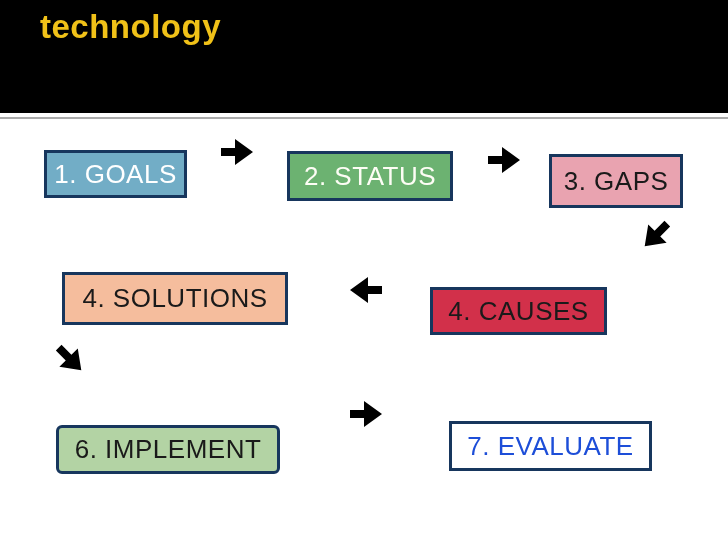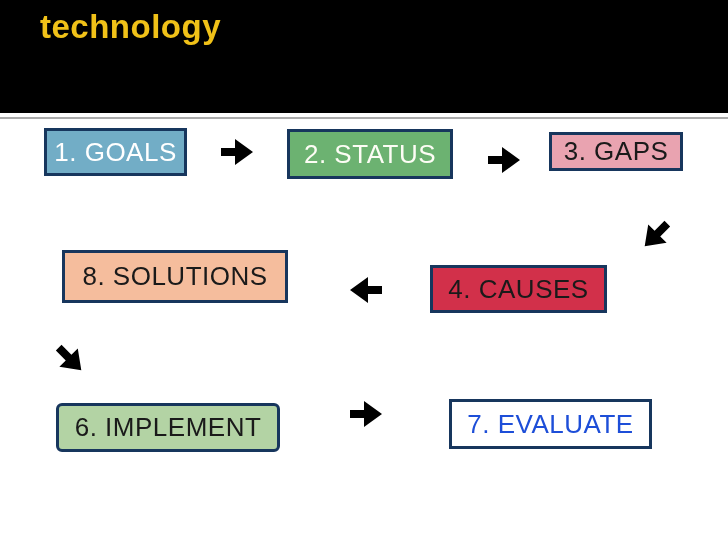--- a/index.html
+++ b/index.html
@@ -36,24 +36,25 @@
   }
   .step-box {
     position: absolute;
     border: 3px solid #17365D;
     display: flex;
     align-items: center;
     justify-content: center;
     font-size: 26px;
     letter-spacing: 0.5px;
     white-space: nowrap;
+    margin-top: 22px;
   }
   .box-1 { left: 44px;  top: 128px; width: 143px; height: 48px; }
   .box-2 { left: 287px; top: 129px; width: 166px; height: 50px; }
-  .box-3 { left: 549px; top: 132px; width: 134px; height: 39px; }
+  .box-3 { left: 549px; top: 132px; width: 134px; height: 54px; }
   .box-4 { left: 430px; top: 265px; width: 177px; height: 48px; }
   .box-5 { left: 62px;  top: 250px; width: 226px; height: 53px; }
   .box-6 { left: 56px;  top: 403px; width: 224px; height: 49px; }
   .box-7 { left: 449px; top: 399px; width: 203px; height: 50px; }
   .arrow {
     position: absolute;
     width: 34px;
     height: 28px;
     display: flex;
     align-items: center;
@@ -90,21 +91,21 @@
 
   <div class="step-box box-3" style="background-color: rgb(233, 163, 176); color: rgb(26, 26, 26);">
     <span>3. GAPS</span>
   </div>
 
   <div class="step-box box-4" style="background-color: rgb(210, 48, 74); color: rgb(26, 26, 26);">
     <span>4. CAUSES</span>
   </div>
 
   <div class="step-box box-5" style="background-color: rgb(245, 189, 157); color: rgb(26, 26, 26);">
-    <span>8. SOLUTIONS</span>
+    <span>4. SOLUTIONS</span>
   </div>
 
   <div class="step-box box-6" style="background-color: rgb(179, 211, 164); color: rgb(26, 26, 26); border-radius: 6px;">
     <span>6. IMPLEMENT</span>
   </div>
 
   <div class="step-box box-7" style="background-color: rgb(255, 255, 255); color: #1d4ed8;">
     <span>7. EVALUATE</span>
   </div>
 

